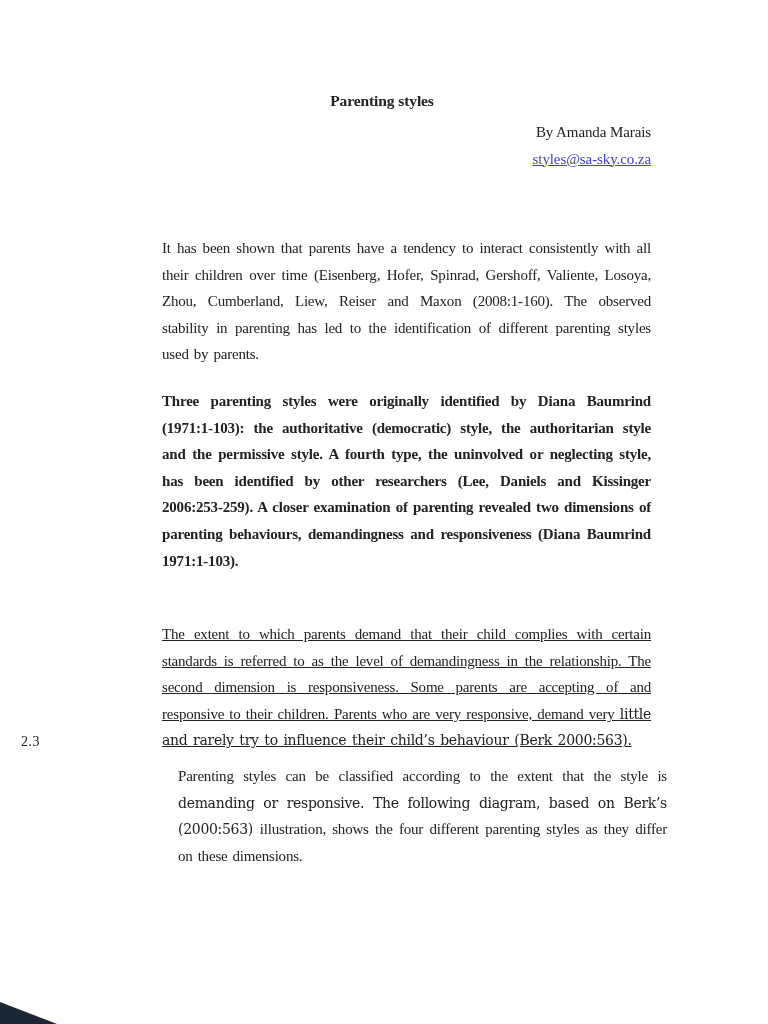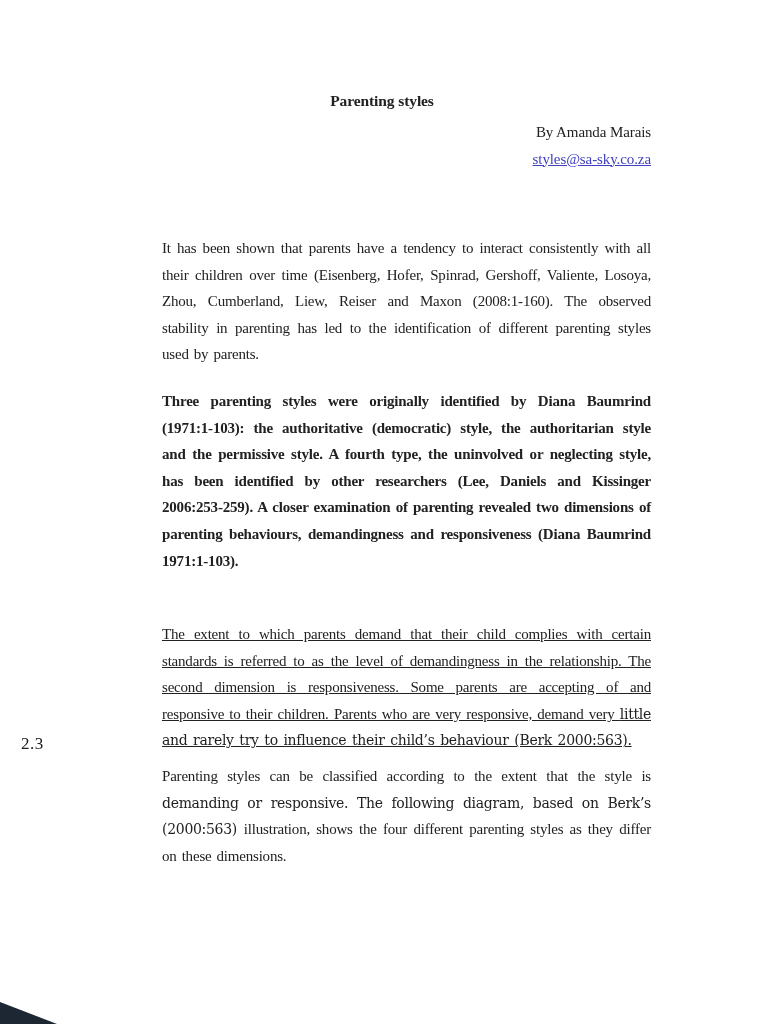--- a/index.html
+++ b/index.html
@@ -54,31 +54,31 @@
     margin: 0;
     font-size: 15px;
     line-height: 26.6px;
     letter-spacing: -0.2px;
     word-spacing: 1.5px;
     text-align: justify;
   }
   .para.p1 { top: 228px; margin-top: 7px; }
   .para.p2 { top: 388px; font-weight: bold; }
   .para.p3 { top: 621px; text-decoration: underline; }
-  .para.p4 { top: 763px; }
+  .para.p4 { top: 763px; margin-left: 16px; }
   .alt-font {
     font-family: "DejaVu Serif", serif;
     font-size: 14px;
     letter-spacing: -0.3px;
   }
   .section-number {
     position: absolute;
     top: 734px;
     left: 21px;
-    font-size: 17px;
+    font-size: 14px;
     letter-spacing: 0.5px;
   }
   .page-curl {
     position: absolute;
     left: 0;
     bottom: 0;
     width: 57px;
     height: 22px;
     background: var(--curl-color);
     clip-path: polygon(0 0, 100% 100%, 0 100%);

